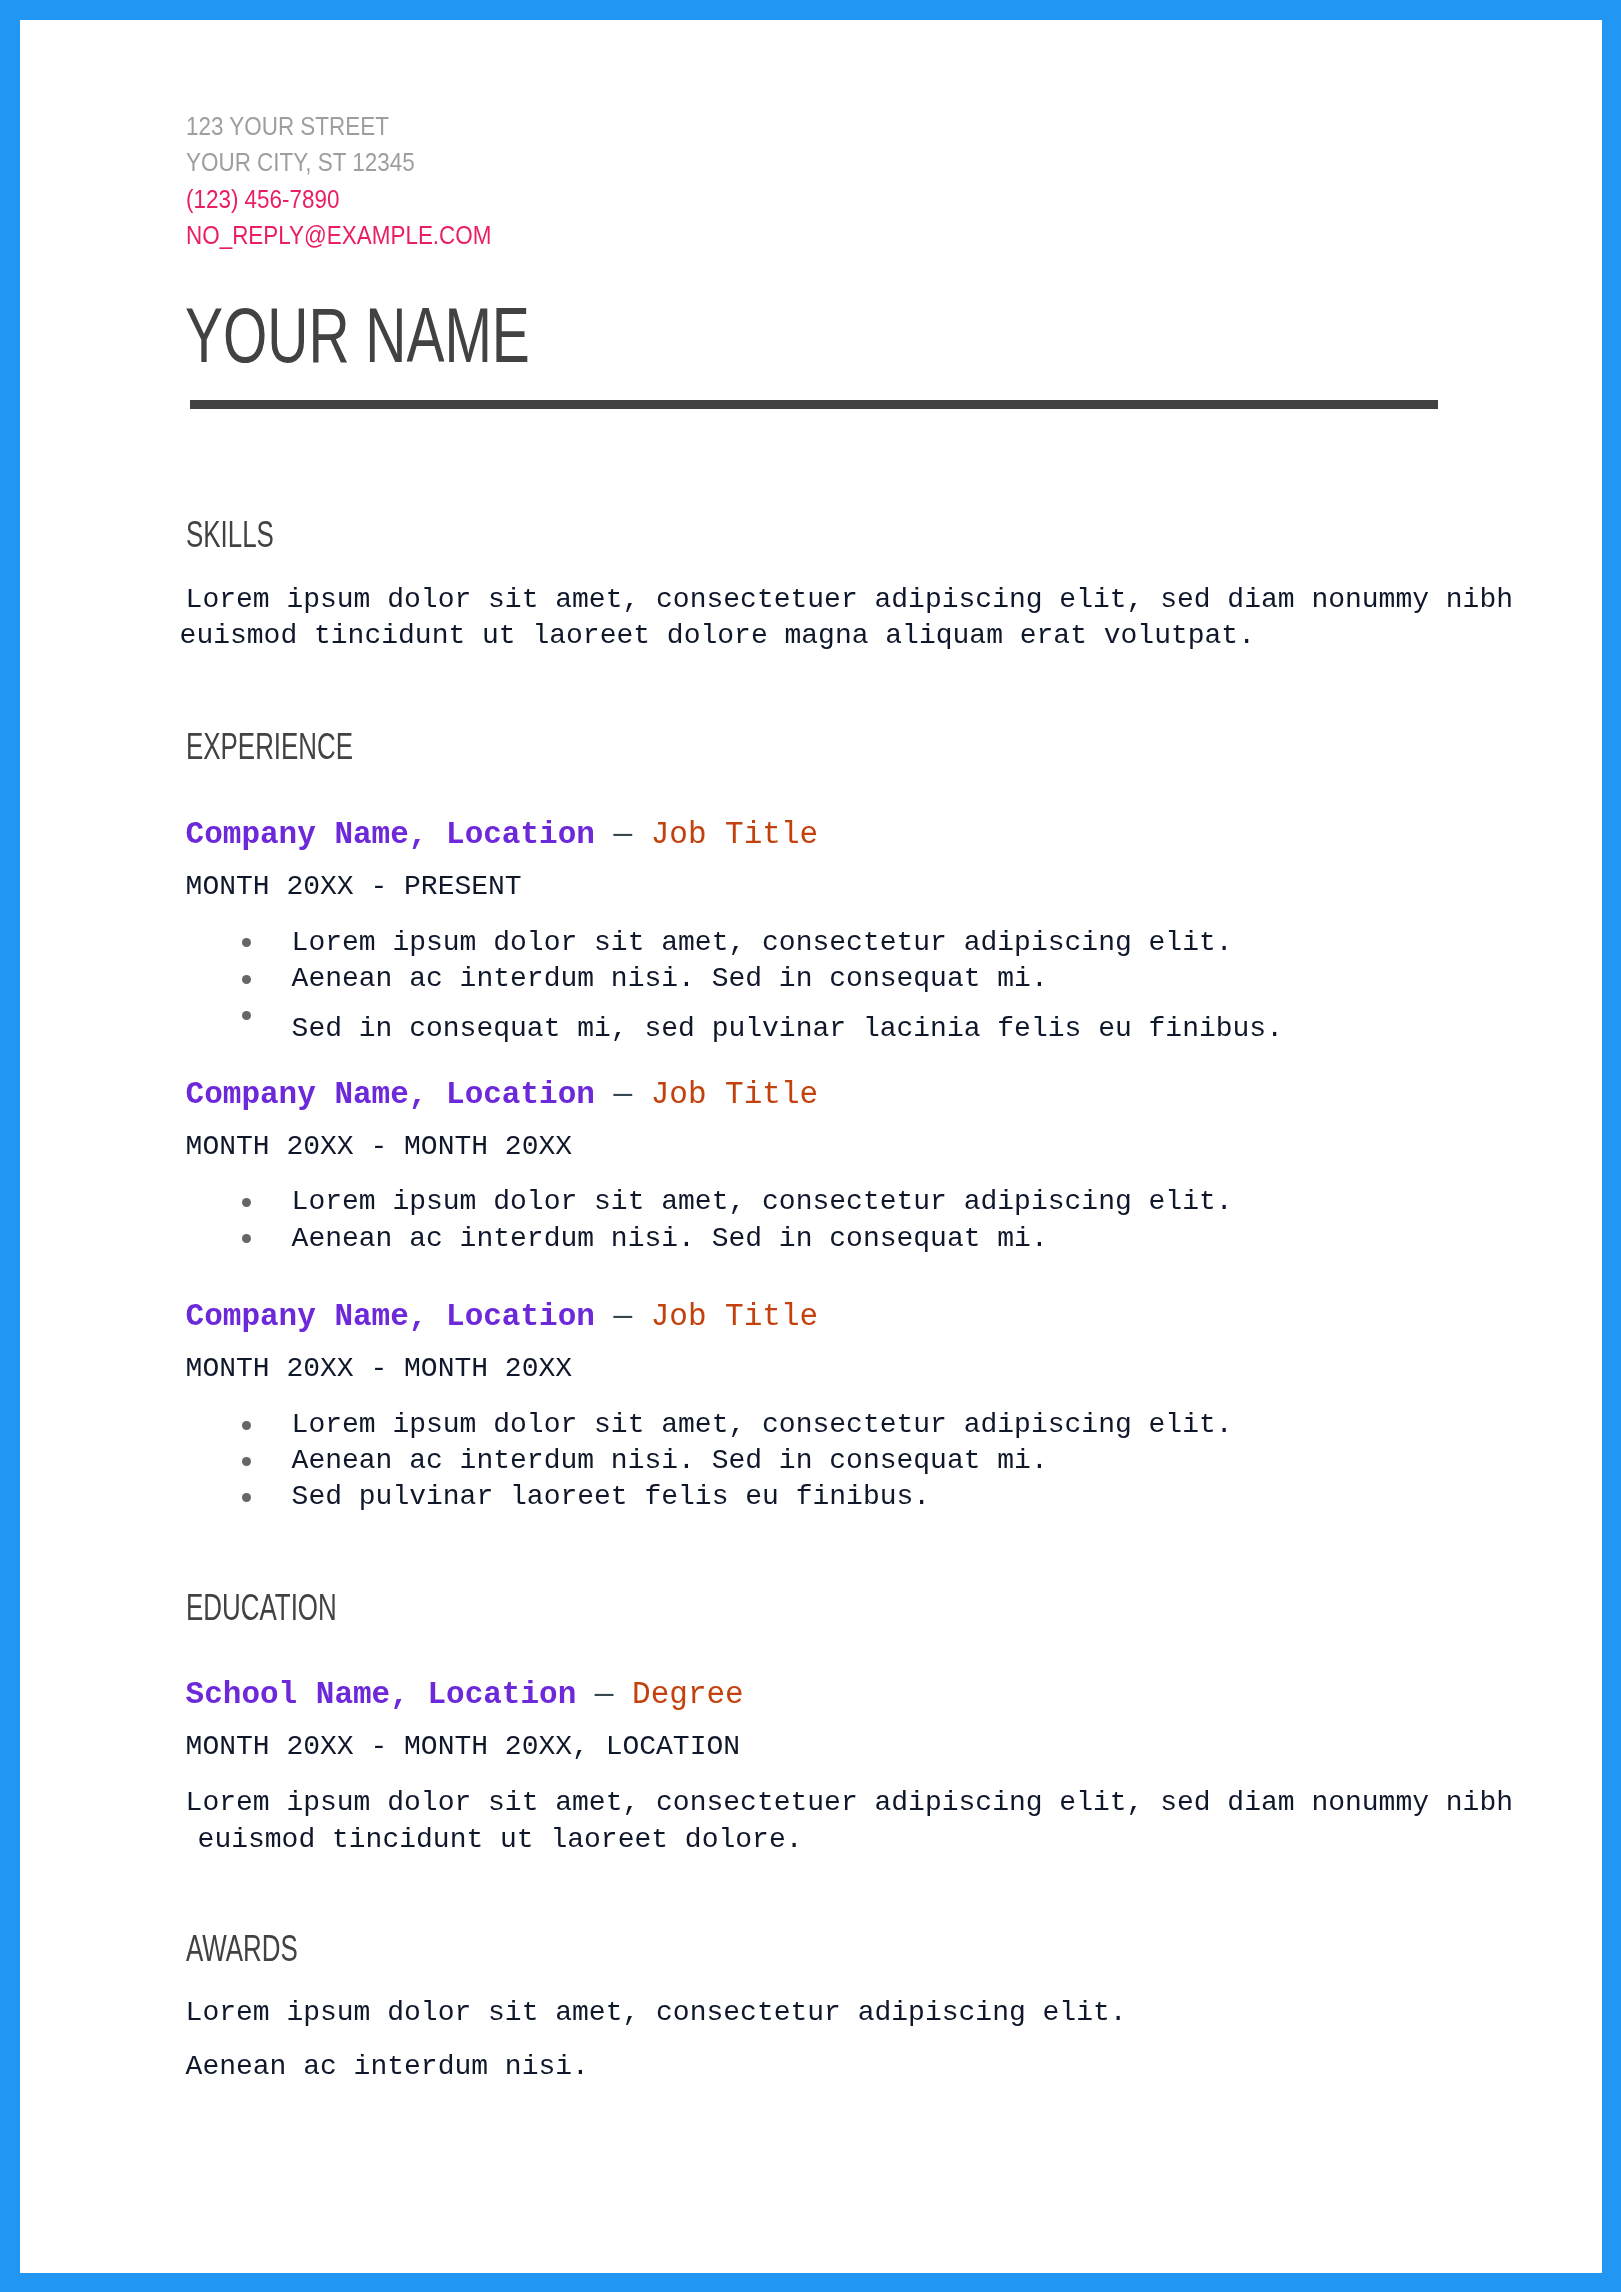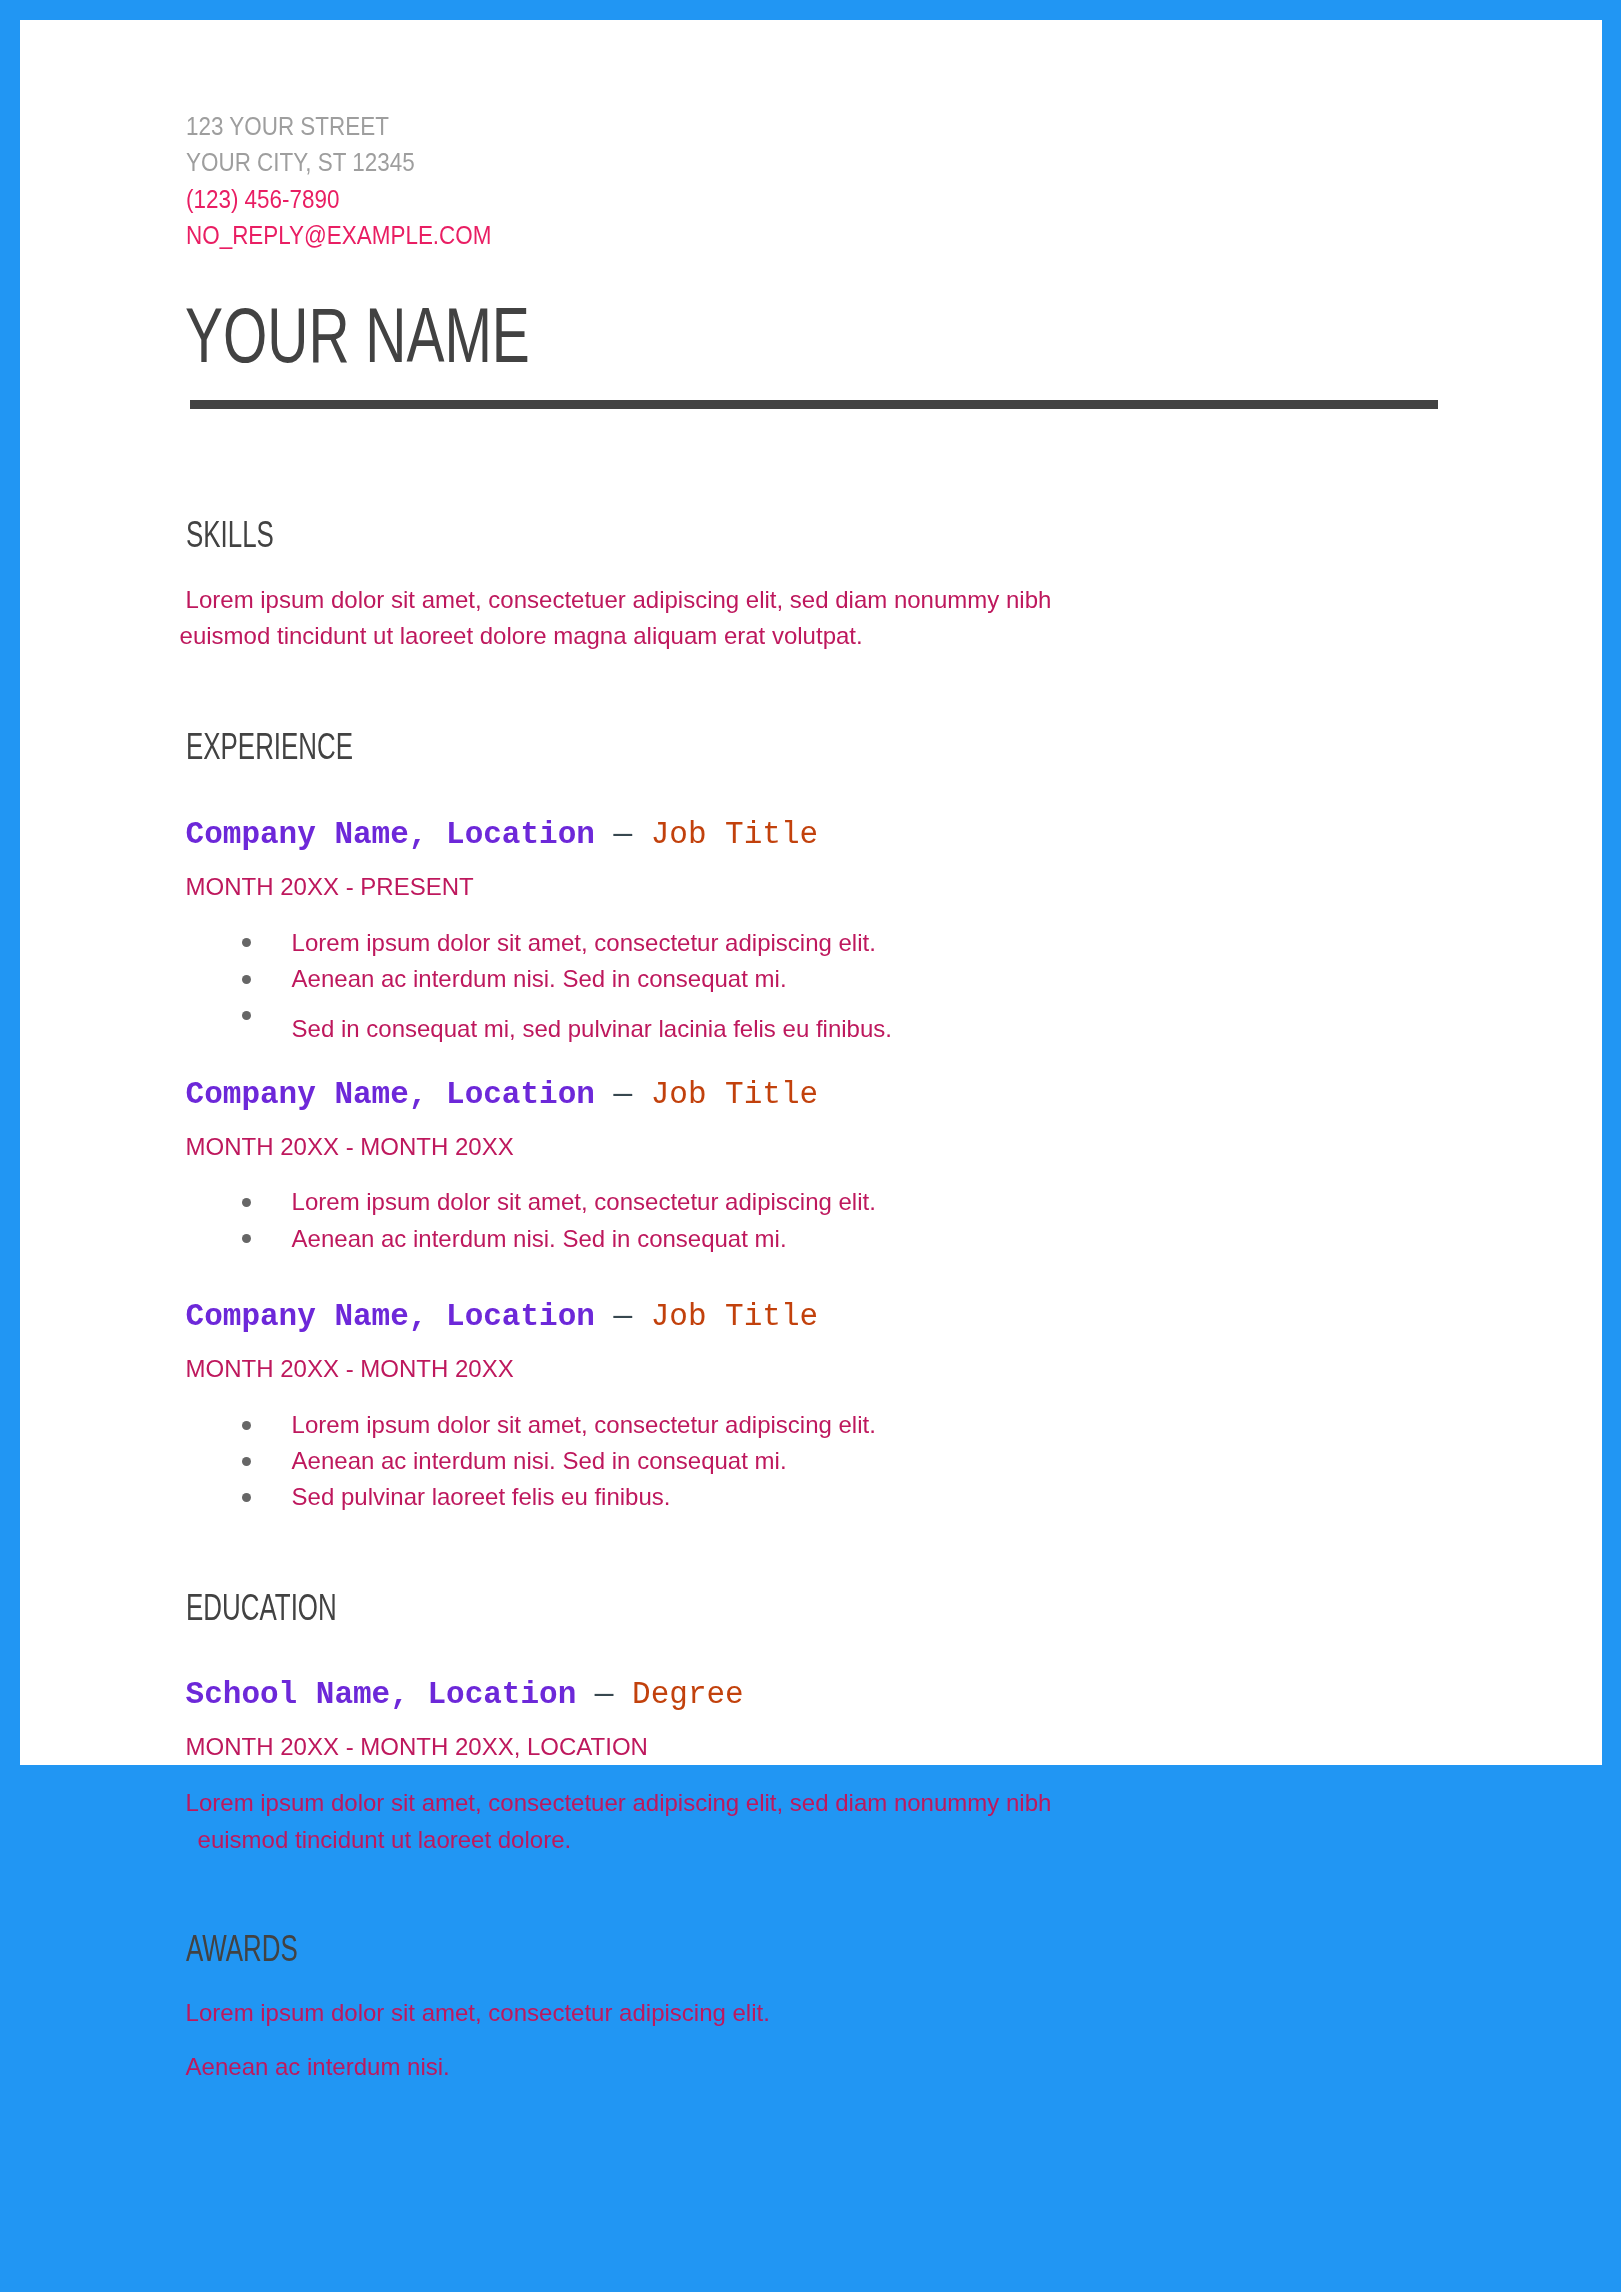--- a/index.html
+++ b/index.html
@@ -5,21 +5,21 @@
     html, body { margin: 0; padding: 0; }
     body {
       width: 1621px; height: 2293px;
       background: #2196F3;
       position: relative;
       overflow: hidden;
     }
     .page {
       position: absolute;
       left: 19.6px; top: 19.6px;
-      width: 1582px; height: 1745px;
+      width: 1582px; height: 2253px;
       background: #ffffff;
     }
     .abs { position: absolute; white-space: nowrap; }
 
     
     .contact {
       font-family: "Liberation Sans", sans-serif;
       font-size: 25.5px;
       line-height: 36px;
       transform-origin: 0 0;
@@ -50,24 +50,24 @@
       font-family: "Liberation Sans", sans-serif;
       font-size: 36px;
       line-height: 39px;
       color: #424242;
       transform-origin: 0 0;
       transform: scaleX(0.72);
     }
 
     
     .mono {
-      font-family: Liberation Sans, sans-serif;
-      font-size: 24px;
+      font-family: Liberation Mono, monospace;
+      font-size: 28px;
       line-height: 36px;
-      color: #be185d;
+      color: #0f172a;
     }
     .role {
       font-family: "Liberation Mono", monospace;
       font-size: 31px;
       line-height: 39px;
     }
     .role .org { color: #6d28d9; font-weight: bold; }
     .role .dash { color: #37474F; }
     .role .title { color: #c2410c; }
 

